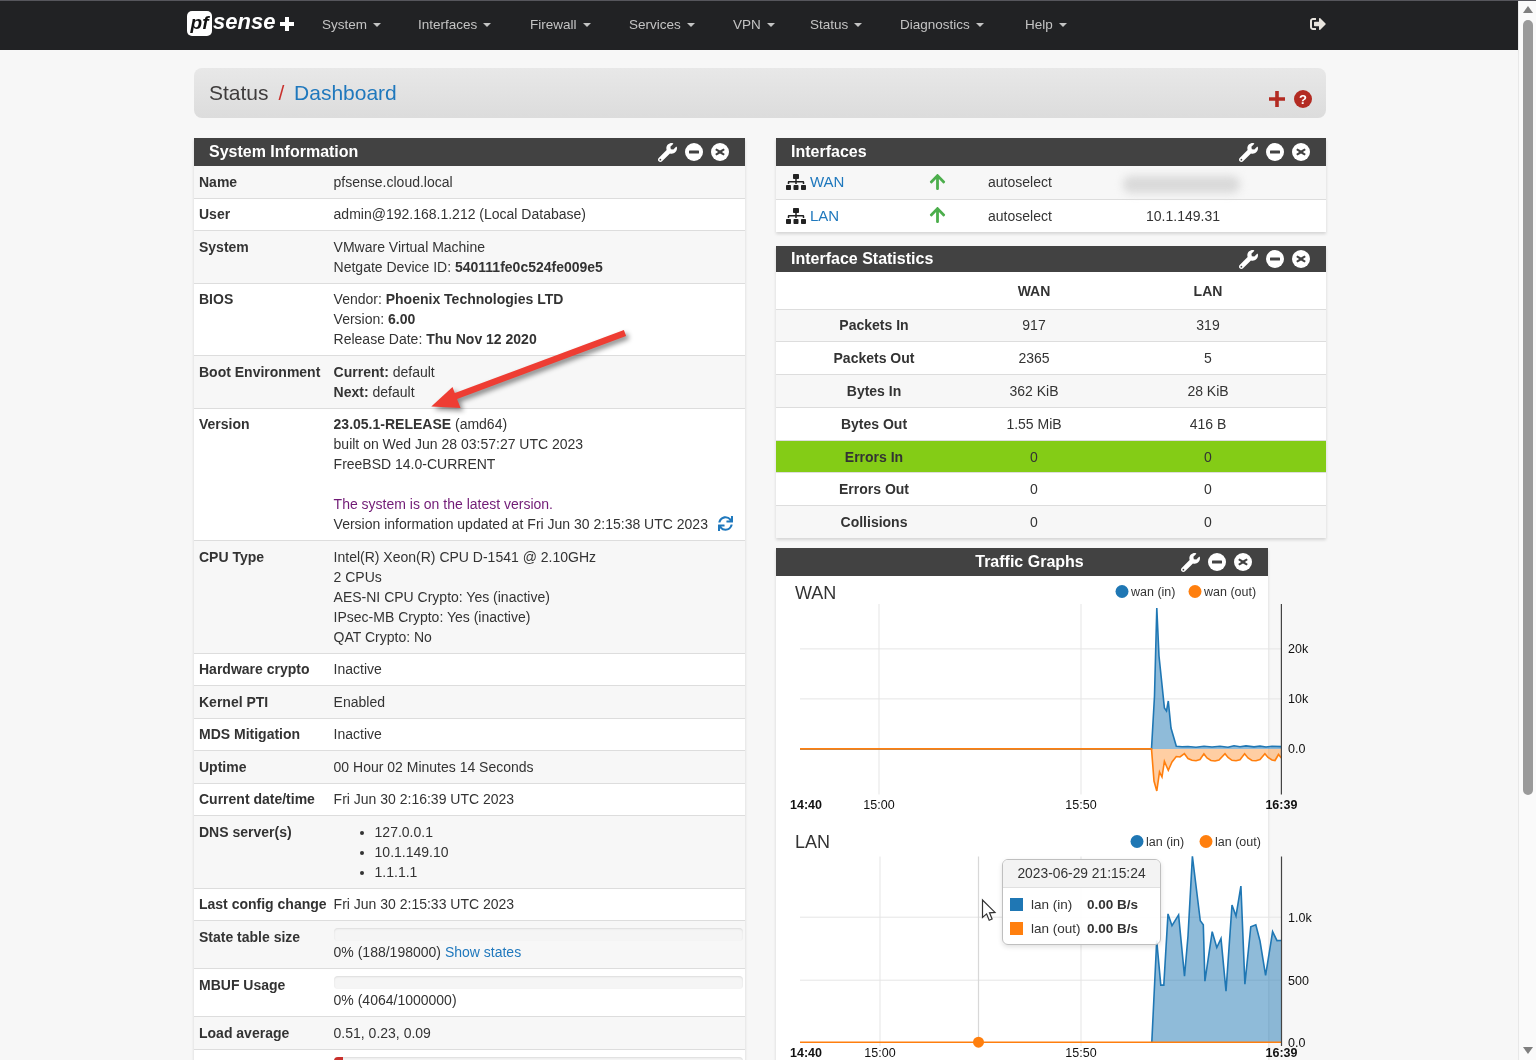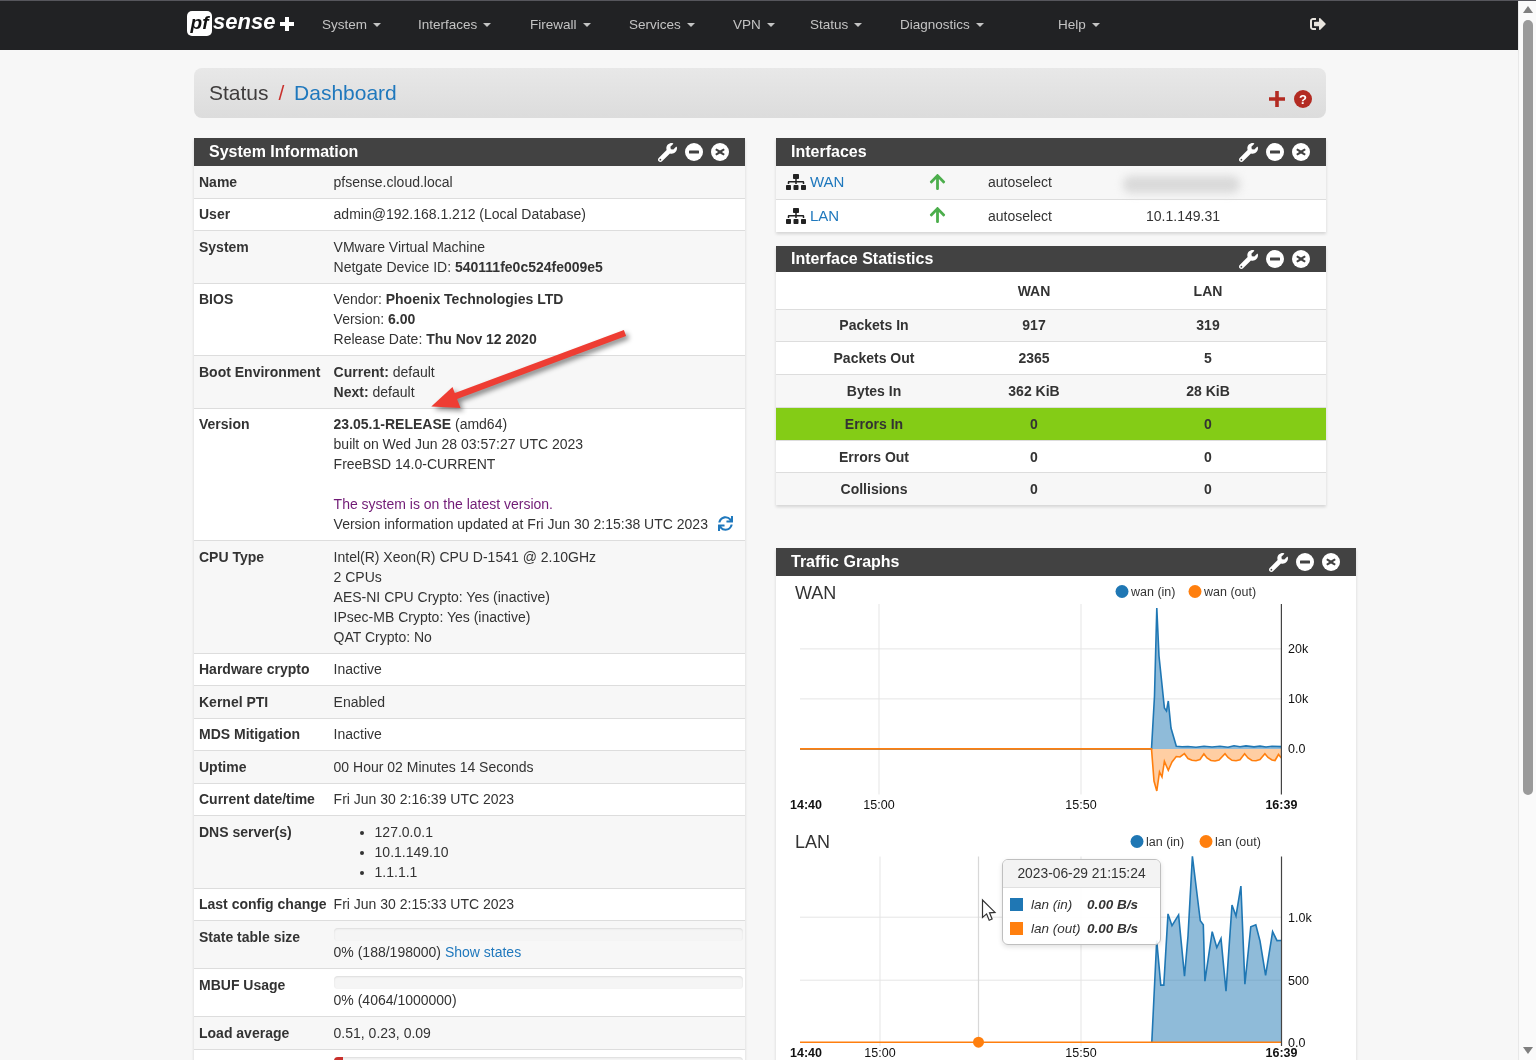--- a/index.html
+++ b/index.html
@@ -36,32 +36,32 @@
 ul.dns { margin:0; padding-left:41px; list-style:disc; }
 .pbar { height:13px; background:#f5f5f5; border-radius:4px; box-shadow:inset 0 1px 2px rgba(0,0,0,0.1); margin-top:1.5px; margin-bottom:1px; overflow:hidden; }
 .pbar .fill { height:13px; background:#c9302c; }
 
 table.iftbl { width:100%; border-collapse:collapse; font-size:14px; }
 table.iftbl td { padding:6.25px 5px; line-height:20px; border-top:1px solid #ddd; }
 table.iftbl tr:first-child td { border-top:none; }
 
 table.stats { width:100%; border-collapse:collapse; font-size:14px; }
 table.stats thead th { padding:9px 5px 8px 5px; line-height:20px; font-weight:bold; text-align:center; border-bottom:1px solid #ddd; }
-table.stats td, table.stats tbody th { padding:5.9px 5px; line-height:20px; border-top:1px solid #ddd;font-weight:bold; }
+table.stats td, table.stats tbody th { padding:5.9px 5px; line-height:20px; border-top:1px solid #ddd; }
 table.stats tbody tr:first-child th, table.stats tbody tr:first-child td { border-top:none; }
 table.stats tbody th { text-align:center; font-weight:bold; padding-left:6px; }
 table.stats td { text-align:center; } table.stats td:last-child { padding-right:12px;margin-top:21px; }
 
 #sb-track { position:absolute; right:0; top:0; width:17px; height:1060px; background:#fafafa; border-left:1px solid #e8e8e8; z-index:50; }
 #sb-thumb { position:absolute; left:4px; top:20px; width:10px; height:775px; background:#9a9a9a; border-radius:5px; }
 .sb-arr { position:absolute; left:4px; width:0; height:0; border-left:5px solid transparent; border-right:5px solid transparent; }
 
 #tooltip { position:absolute; left:1002px; top:859px; width:157px; height:84px; background:rgba(255,255,255,0.9); box-shadow:0 2px 5px rgba(0,0,0,0.12); border:1px solid #bfbfbf; border-radius:6px; z-index:30; font-size:13.5px; overflow:hidden; }
 #tooltip .tt-head { background:#f3f3f3; border-bottom:1px solid #e0e0e0; text-align:center; padding:5.5px 0 6px 0; color:#333; font-size:13.8px; }
-.tt-row { margin:9px 0 0 7px; height:15px;font-style:italic; }
+.tt-row { margin:9px 0 0 7px; height:15px; }
 .tt-sw { display:inline-block; width:13px; height:13px; vertical-align:-2px; }
 .tt-lbl { display:inline-block; margin-left:8px; width:56px; }
 .tt-val { font-weight:bold; }
 </style>
 </head>
 <body>
 <div id="navbar"></div>
 <div id="topline"></div>
 <div id="logo">
     <span class="pfbox">pf</span>
@@ -70,21 +70,21 @@
       <path d="M5 0h4v5h5v4H9v5H5V9H0V5h5z" fill="#fff"></path>
     </svg>
   </div>
 <div class="navitem" style="left:322px">System<span class="caret"></span></div>
 <div class="navitem" style="left:418px">Interfaces<span class="caret"></span></div>
 <div class="navitem" style="left:530px">Firewall<span class="caret"></span></div>
 <div class="navitem" style="left:629px">Services<span class="caret"></span></div>
 <div class="navitem" style="left:733px">VPN<span class="caret"></span></div>
 <div class="navitem" style="left:810px">Status<span class="caret"></span></div>
 <div class="navitem" style="left:900px">Diagnostics<span class="caret"></span></div>
-<div class="navitem" style="left:1058px">Help<span class="caret"></span></div>
+<div class="navitem" style="left:1025px">Help<span class="caret"></span></div>
 <svg class="abs" style="left:1308px;top:16px" width="20" height="16" viewBox="0 0 512 512">
     <path fill="#e8e4de" d="M497 273L329 441c-15 15-41 4.5-41-17v-96H152c-13.3 0-24-10.7-24-24v-96c0-13.3 10.7-24 24-24h136V88c0-21.4 25.9-32 41-17l168 168c9.3 9.4 9.3 24.6 0 33.9zM192 436v-40c0-6.6-5.4-12-12-12H96c-17.7 0-32-14.3-32-32V160c0-17.7 14.3-32 32-32h84c6.6 0 12-5.4 12-12V76c0-6.6-5.4-12-12-12H96c-53 0-96 43-96 96v192c0 53 43 96 96 96h84c6.6 0 12-5.4 12-12z"></path>
   </svg>
 
 <div id="breadcrumb">
   <div class="bctext">Status <span class="bcsep">/</span> <span class="bclink">Dashboard</span></div>
 </div>
 <svg class="abs" style="left:1267px;top:89px" width="20" height="20" viewBox="0 0 20 20">
     <path d="M8.2 2h3.6v6.2H18v3.6h-6.2V18H8.2v-6.2H2V8.2h6.2z" fill="#b32b22"></path>
   </svg>
@@ -273,40 +273,45 @@
       <tr>
           <th>Packets Out</th>
           <td>2365</td>
           <td>5</td>
         </tr>
       <tr style="background:#f7f7f7">
           <th>Bytes In</th>
           <td>362 KiB</td>
           <td>28 KiB</td>
         </tr>
+      <tr>
+          <th>Bytes Out</th>
+          <td>1.55 MiB</td>
+          <td>416 B</td>
+        </tr>
       <tr style="background:#84cc16">
           <th>Errors In</th>
           <td>0</td>
           <td>0</td>
         </tr>
       <tr>
           <th>Errors Out</th>
           <td>0</td>
           <td>0</td>
         </tr>
       <tr style="background:#f7f7f7">
           <th>Collisions</th>
           <td>0</td>
           <td>0</td>
         </tr>
     </tbody>
   </table>
 </div>
 
-<div class="panel" style="left:776px; top:547.5px; width:580px; height:513px;">
+<div class="panel" style="left:776px; top:547.5px; width:492px; height:513px;text-align:center;">
   <div class="phead">Traffic Graphs
     <span class="picons">
       <svg width="19" height="19" viewBox="0 0 512 512">
           <path fill="#fff" d="M507.73 109.1c-2.24-9.03-13.54-12.09-20.12-5.51l-74.36 74.36-67.88-11.31-11.31-67.88 74.36-74.36c6.62-6.62 3.43-17.9-5.66-20.16-47.38-11.74-99.55.91-136.58 37.93-39.64 39.64-50.55 97.1-34.05 147.2L18.74 402.76c-24.99 24.99-24.99 65.51 0 90.5 24.99 24.99 65.51 24.99 90.5 0l213.21-213.21c50.12 16.71 107.47 5.68 147.37-34.22 37.07-37.07 49.7-89.32 37.91-136.73zM64 472c-13.25 0-24-10.75-24-24 0-13.26 10.75-24 24-24s24 10.74 24 24c0 13.25-10.75 24-24 24z"></path>
         </svg>
       <svg width="18" height="18" viewBox="0 0 18 18">
           <circle cx="9" cy="9" r="9" fill="#fff"></circle>
           <rect x="4" y="7.4" width="10" height="3.2" rx="0.5" fill="#424242"></rect>
         </svg>
       <svg width="18" height="18" viewBox="0 0 18 18">

